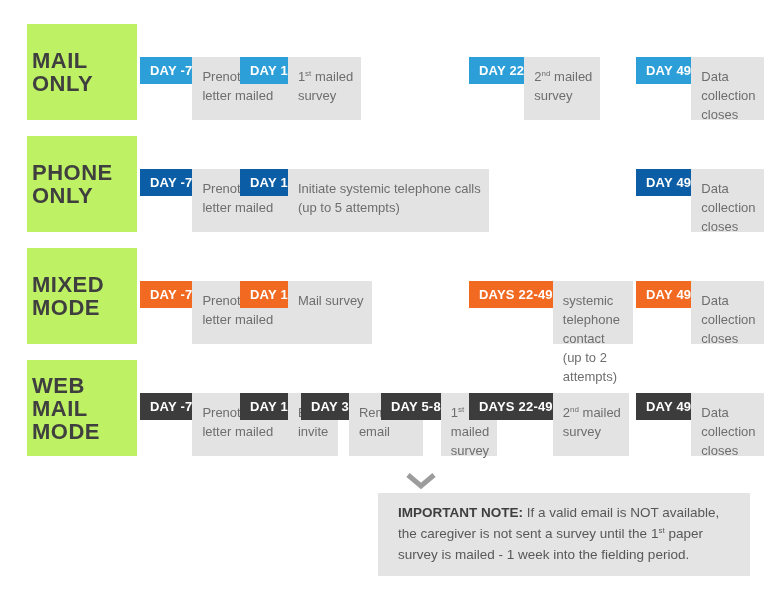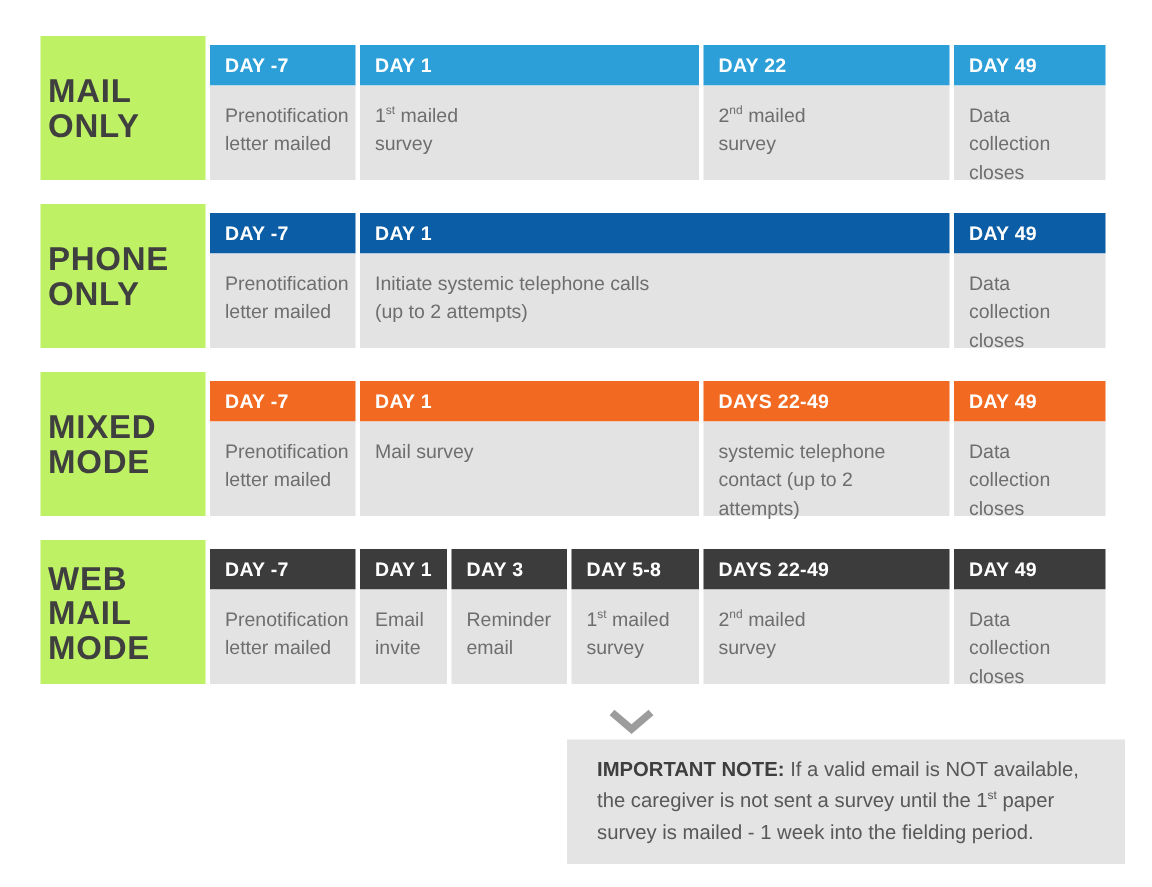--- a/index.html
+++ b/index.html
@@ -38,21 +38,21 @@
     letter-spacing: 0.5px;
     color: #3F3F3F;
     white-space: pre-line;
   }
   .row-table {
     display: flex;
     margin-left: 3px;
   }
   .col {
     display: flex;
-    flex-direction: column;
+    flex-direction: row;
     margin-right: 3px;
   }
   .col:last-child { margin-right: 0; }
   .col-header {
     height: 27px;
     box-sizing: border-box;
     display: flex;
     align-items: center;
     padding-left: 10px;
     color: #FFFFFF;
@@ -132,21 +132,21 @@
 ONLY</div>
           <div class="row-table">
             <div class="col" style="width: 97px;">
               <div class="col-header" style="background: rgb(11, 93, 165);">DAY -7</div>
               <div class="col-body">Prenotification
 letter mailed</div>
             </div>
             <div class="col" style="width: 393px;">
               <div class="col-header" style="background: rgb(11, 93, 165);">DAY 1</div>
               <div class="col-body">Initiate systemic telephone calls
-(up to 2 attempts)</div>
+(up to 5 attempts)</div>
             </div>
             <div class="col" style="width: 101px;">
               <div class="col-header" style="background: rgb(11, 93, 165);">DAY 49</div>
               <div class="col-body">Data collection
 closes</div>
             </div>
           </div>
         </div>
         <div class="mode-row">
           <div class="row-label">MIXED

